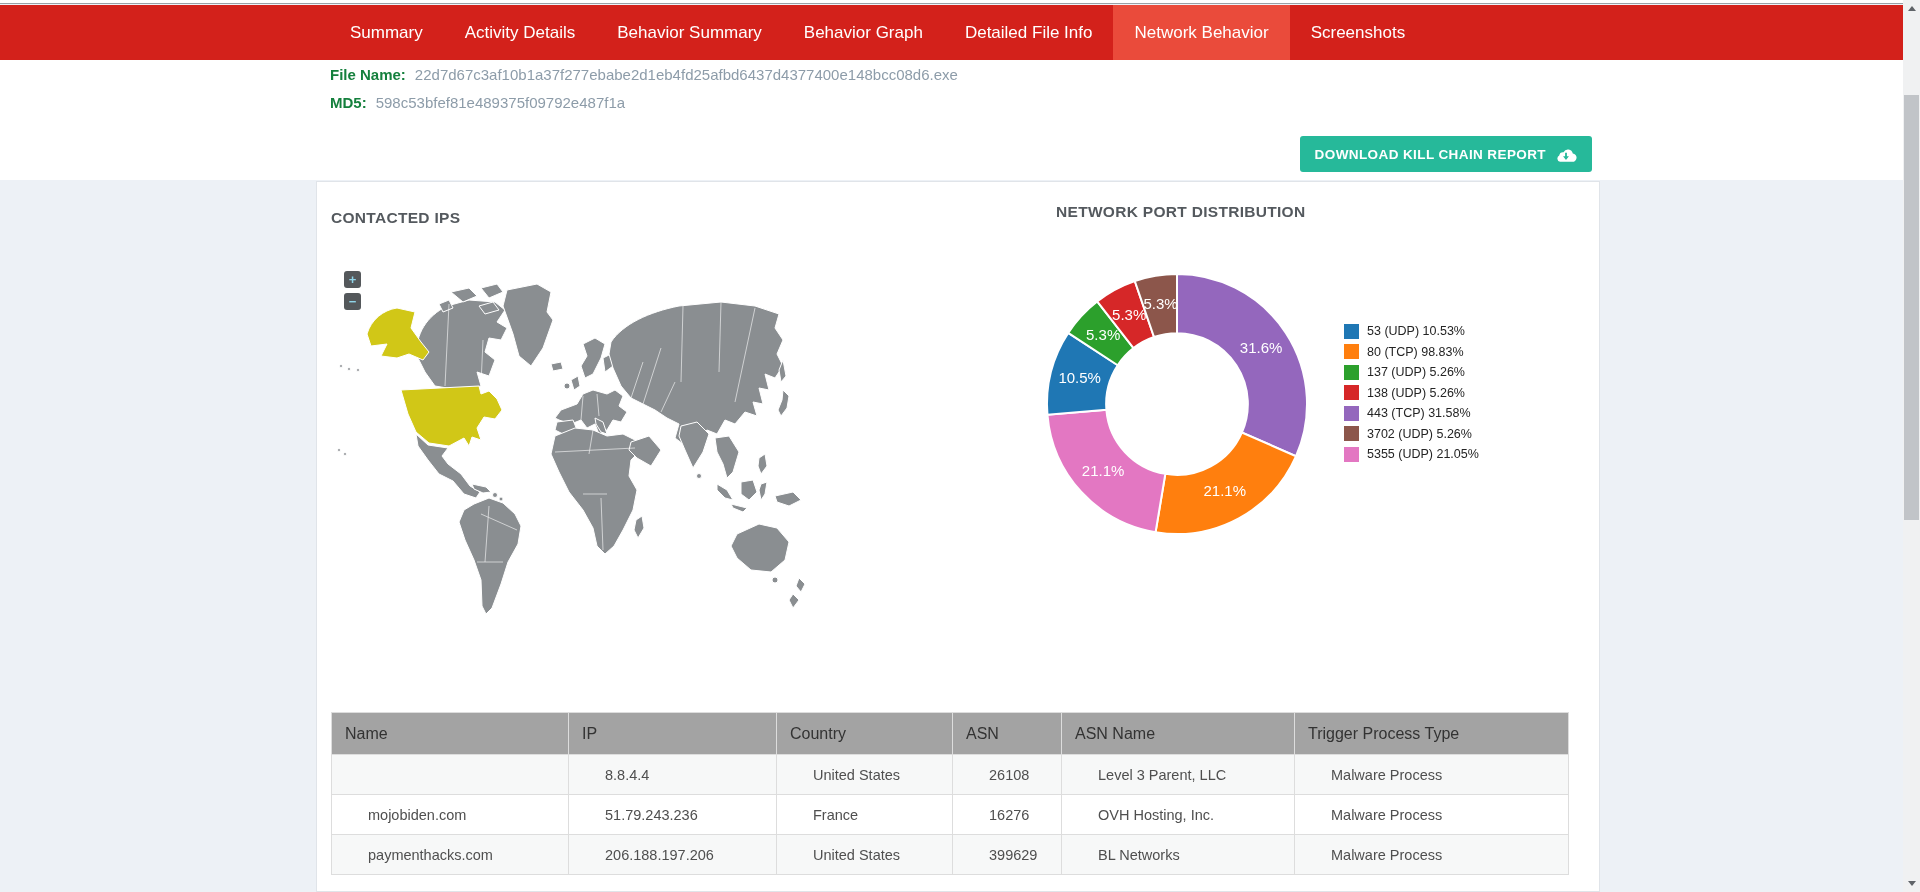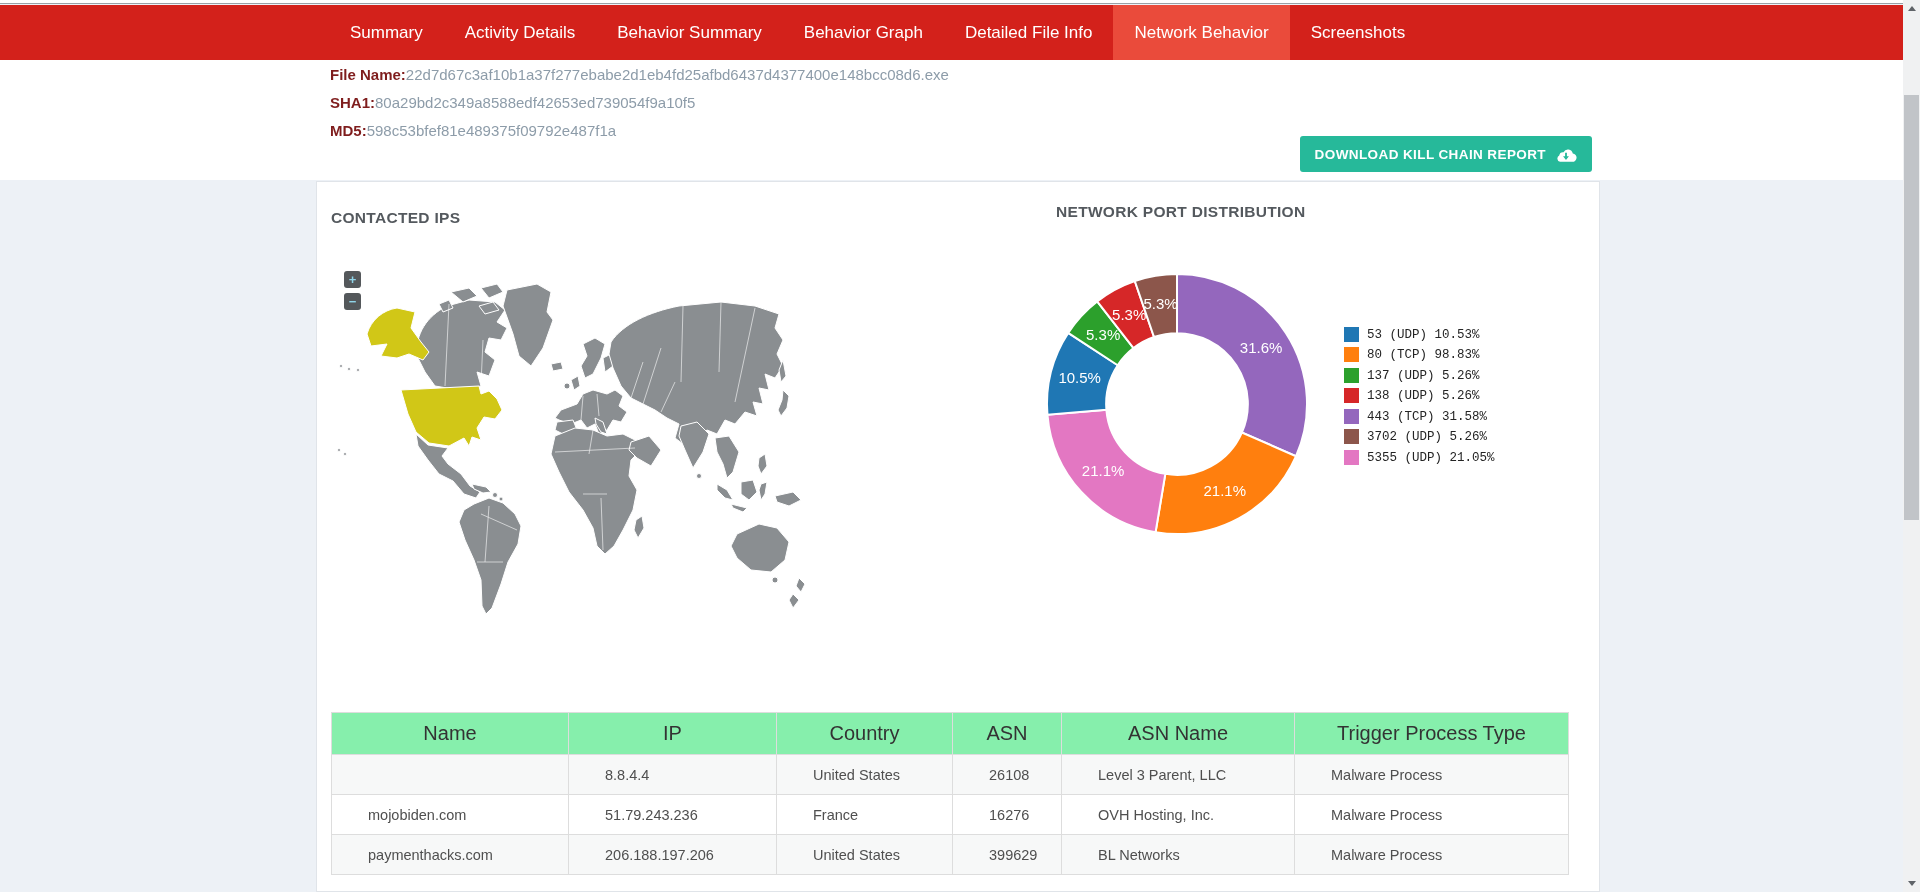--- a/index.html
+++ b/index.html
@@ -14,21 +14,21 @@
   
   .navbar { position:absolute; top:5px; left:0; width:1917px; height:55px; background:#d3211b; display:flex; align-items:stretch; }
   .nav-tabs { display:flex; margin-left:329px; }
   .tab { color:#fff; font-size:17px; padding:0 21px; display:flex; align-items:center; cursor:pointer; }
   .tab.active { background:#ea4b3b;text-align:center; }
 
   
   .file-band { position:absolute; top:60px; left:0; width:1920px; height:120px; background:#fff; }
   .file-fields { position:absolute; left:330px; top:6px; }
   .frow { display:flex; align-items:baseline; height:28px; }
-  .flabel { font-weight:bold; color:#7f1d1d; font-size:15px; }
+  .flabel { font-weight:bold; color:#15803d; font-size:15px; margin-right:9px; }
   .fvalue { color:#8d9ca9; font-size:15px; }
 
   .download-btn { position:absolute; top:76px; right:328px; height:36px; background:#26b99a; color:#fff;
     border:none; border-radius:3px; font-family:"Liberation Sans",sans-serif; font-weight:bold; font-size:13.5px;
     letter-spacing:.4px; padding:0 15px; display:flex; align-items:center; gap:9px; cursor:pointer; }
 
   
   .card { position:absolute; left:316px; top:181px; width:1284px; height:711px; background:#fff; border:1px solid #e0e4e9; }
   .section-title { position:absolute; font-size:15.5px; font-weight:bold; color:#54595e; letter-spacing:.3px; }
   .title-ips  { left:14px; top:27px; }
@@ -41,29 +41,29 @@
           font-size:13px; line-height:15px; font-weight:bold; cursor:pointer; font-family:"Liberation Sans",sans-serif; }
   .colorscale { position:absolute; left:27px; top:471px; width:300px; }
   .cs-swatches { display:flex; gap:2px; }
   .csw { width:25px; height:15px; }
   .cs-ticks { display:flex; margin-top:2px; }
   .ctick { width:27px; text-align:center; font-size:11.5px; color:#3a3a3a; }
 
   
   .donut-wrap { position:absolute; left:720px; top:82px; width:280px; height:280px; }
   .legend { position:absolute; left:1027px; top:139px; list-style:none; }
-  .legend li { display:flex; align-items:flex-end; height:20.5px;font-family:Liberation Mono, monospace; }
+  .legend li { display:flex; align-items:center; height:20.5px; }
   .lsw { width:15px; height:15px; margin-right:8px; flex:0 0 auto; }
   .ltxt { font-size:12.5px; color:#242424; white-space:nowrap; }
 
   
   .ip-table { position:absolute; left:14px; top:530px; border-collapse:collapse; table-layout:fixed; width:1237px;
               font-size:14.5px; color:#4f4f4f; }
   .ip-table th, .ip-table td { border:1px solid #ddd; padding:0 13px; text-align:left; overflow:hidden; white-space:nowrap; }
-  .ip-table th { height:42px; font-weight:normal; font-size:20px; color:#333; background:#86efac;text-align:center; }
+  .ip-table th { height:42px; font-weight:normal; font-size:16px; color:#333; background:#a3a3a3; }
   .ip-table td { height:40px;padding-left:36px; }
   .ip-table tbody tr:nth-child(odd) { background:#f7f8f8; }
 
   
   .scrollbar { position:absolute; right:0; top:0; width:17px; height:892px; background:#f0f1f2; z-index:10; }
   .sb-up, .sb-down { position:absolute; left:0; width:17px; height:17px; display:flex; align-items:center; justify-content:center; cursor:pointer; }
   .sb-up { top:0; } .sb-down { bottom:0; }
   .sb-arrow-up { width:0; height:0; border-left:4px solid transparent; border-right:4px solid transparent; border-bottom:5px solid #5f6368; }
   .sb-arrow-down { width:0; height:0; border-left:4px solid transparent; border-right:4px solid transparent; border-top:5px solid #5f6368; }
   .sb-thumb { position:absolute; left:1px; top:95px; width:15px; height:425px; background:#c1c4c8; cursor:pointer; }
@@ -85,24 +85,20 @@
         <div class="tab active">Network Behavior</div>
         <div class="tab">Screenshots</div>
       </div>
   </nav>
 
   <header class="file-band">
     <div class="file-fields">
         <div class="frow">
           <span class="flabel">File Name:</span>
           <span class="fvalue">22d7d67c3af10b1a37f277ebabe2d1eb4fd25afbd6437d4377400e148bcc08d6.exe</span>
-        </div>
-        <div class="frow">
-          <span class="flabel">SHA1:</span>
-          <span class="fvalue">80a29bd2c349a8588edf42653ed739054f9a10f5</span>
         </div>
         <div class="frow">
           <span class="flabel">MD5:</span>
           <span class="fvalue">598c53bfef81e489375f09792e487f1a</span>
         </div>
       </div>
     <button class="download-btn">
       <span>DOWNLOAD KILL CHAIN REPORT</span>
       <svg width="22" height="15" viewBox="0 0 24 16">
         <path fill="#ffffff" d="M19.4,6.9A5.4,5.4 0 0,0 9.3,5.5 4.3,4.3 0 0,0 4.6,9.1 3.7,3.7 0 0,0 5.5,16 h13 a3.9,3.9 0 0,0 0.9,-9.1z"></path>

